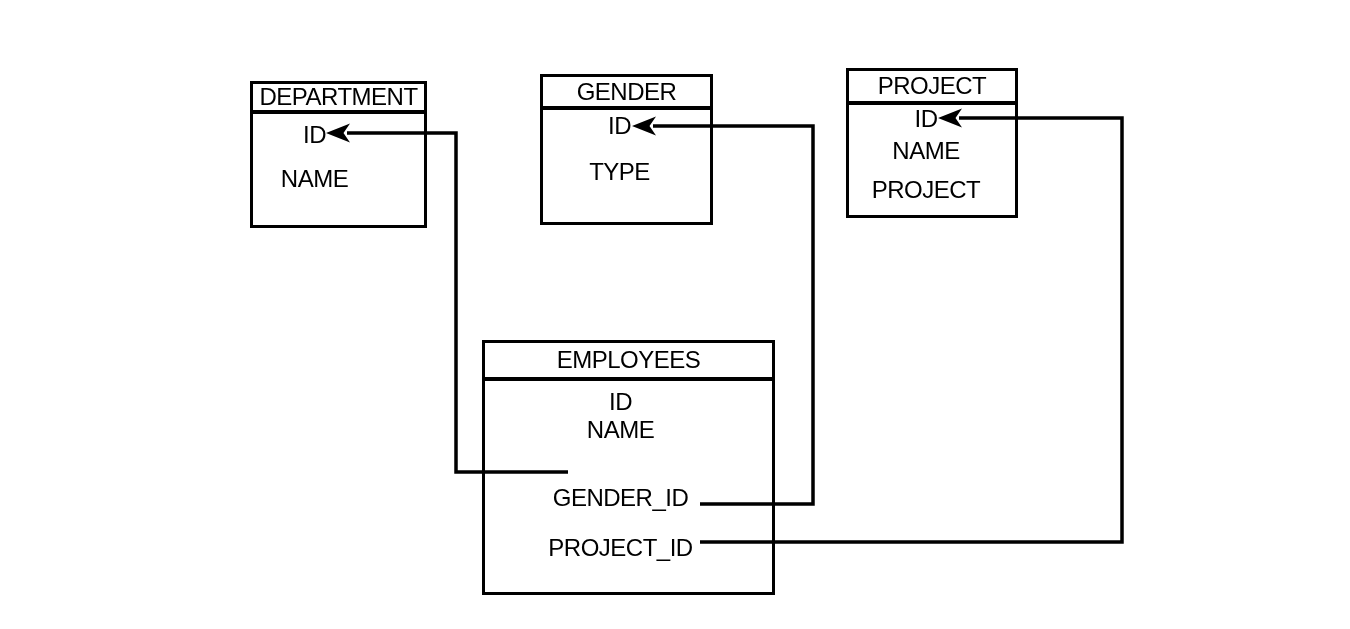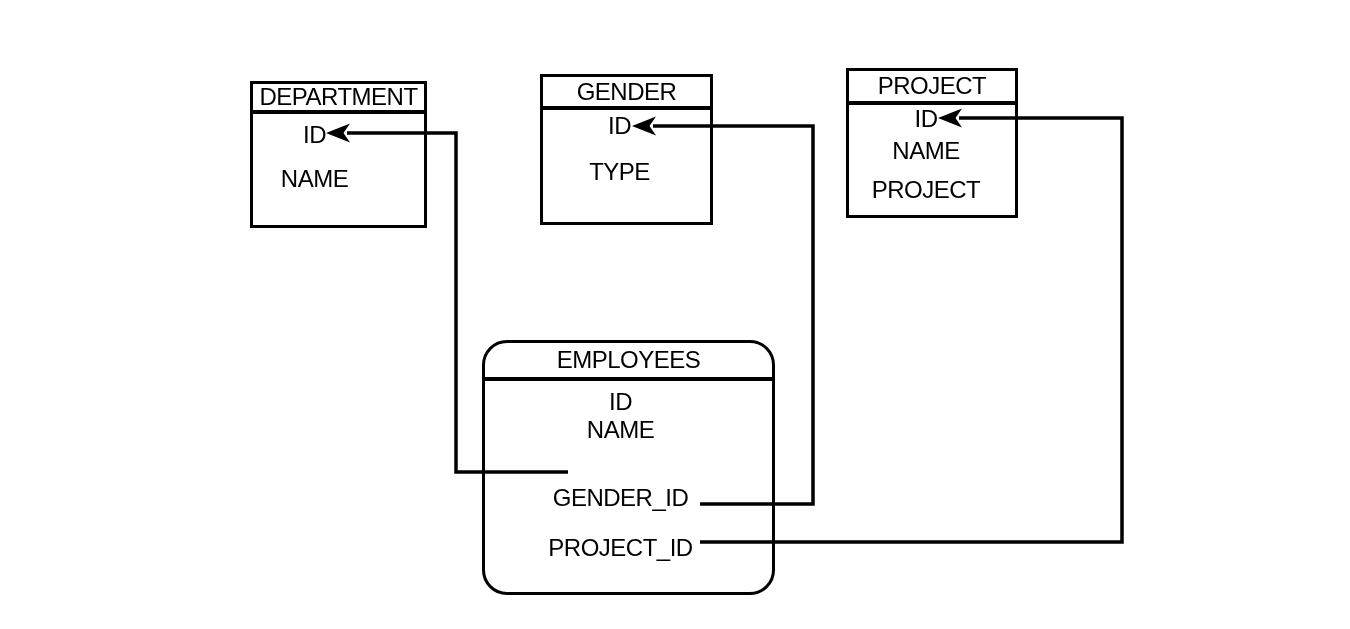--- a/index.html
+++ b/index.html
@@ -47,21 +47,21 @@
   .entity-project .field      { transform: translateX(-6px); }
   .entity-employees .field    { transform: translateX(-8px); }
 
   
   .entity-department { left: 250px; top: 81px;  width: 177px; height: 147px; }
   .entity-department .entity-header { height: 30px; }
   .entity-gender     { left: 540px; top: 74px;  width: 173px; height: 151px; }
   .entity-gender .entity-header { height: 33px; align-items: flex-end; }
   .entity-project    { left: 846px; top: 68px;  width: 172px; height: 150px; }
   .entity-project .entity-header { height: 34px; }
-  .entity-employees  { left: 482px; top: 340px; width: 293px; height: 255px; border-radius: 25px; }
+  .entity-employees  { left: 482px; top: 340px; width: 293px; height: 255px; }
   .entity-employees .entity-header { height: 38px; }
 
   svg.connectors {
     position: absolute;
     left: 0; top: 0;
     width: 1350px;
     height: 629px;
     z-index: 2;
     pointer-events: none;
   }

